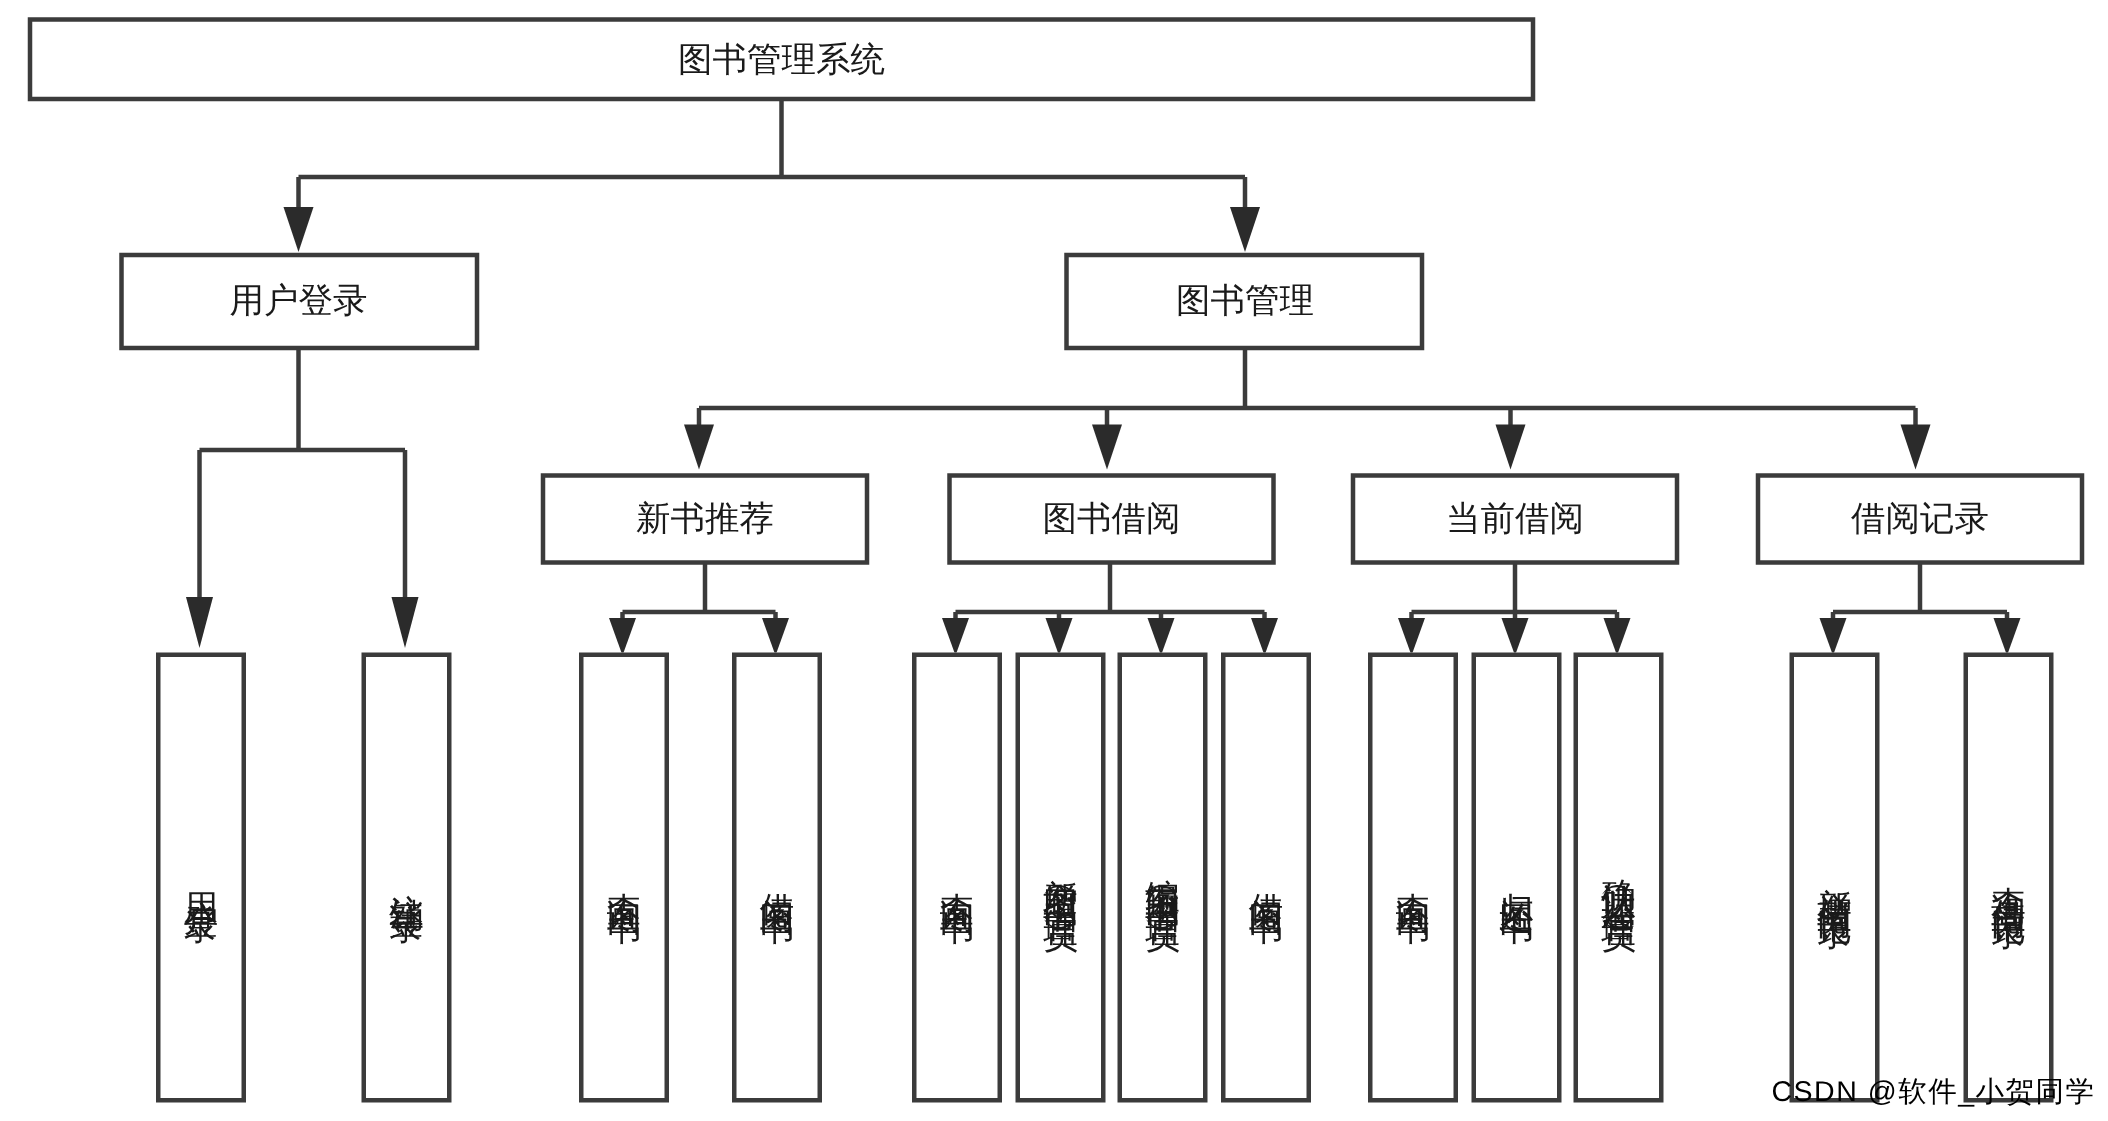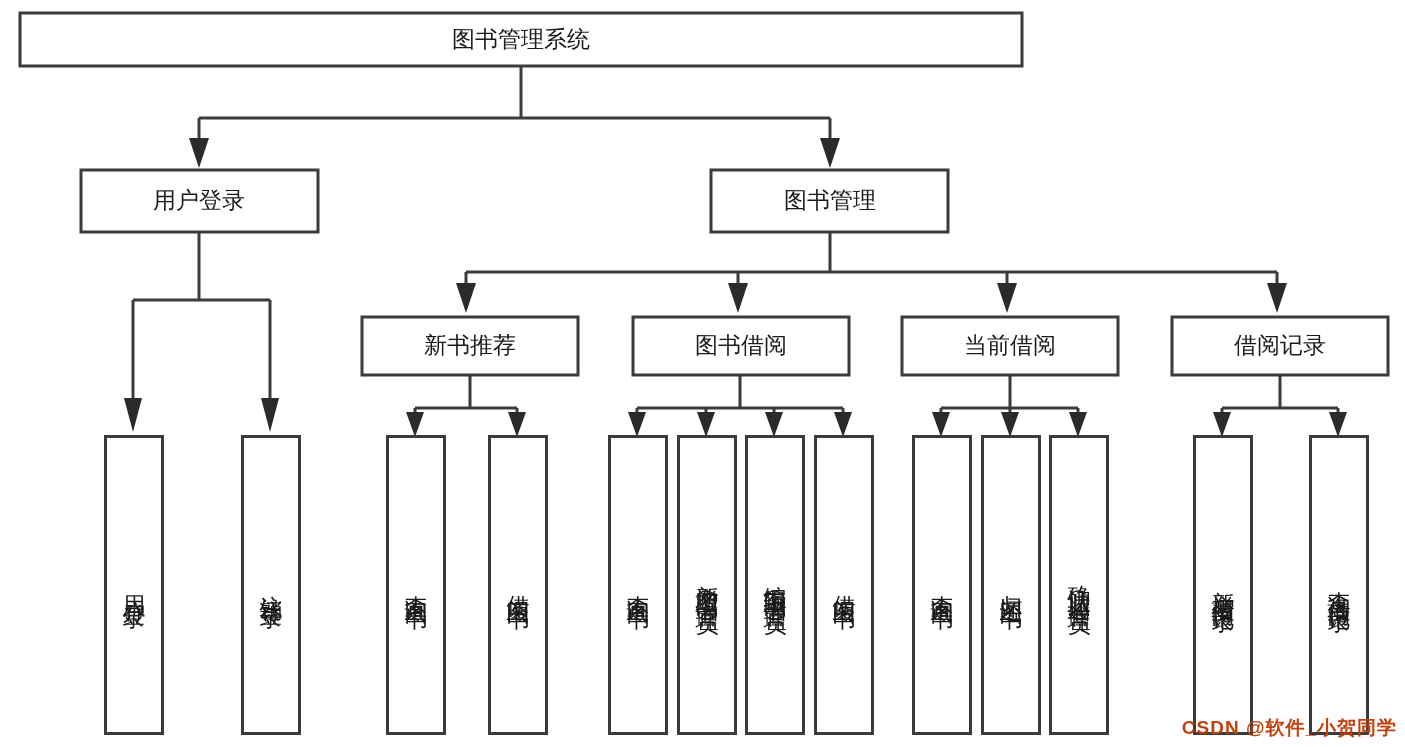--- a/index.html
+++ b/index.html
@@ -74,25 +74,24 @@
     display: flex;
     align-items: center;
     justify-content: center;
   }
   .watermark {
     position: absolute;
     right: 8px;
     bottom: 6px;
     font-family: "Liberation Sans", "DejaVu Sans", sans-serif;
     font-size: 19px;
-    color: #c2410c;
+    color: #000000;
     letter-spacing: 1px;
     white-space: nowrap;
     pointer-events: none;
-    font-weight: bold;
   }
 </style>
 </head>
 <body>
 
 <div id="diagram-root">
 
   <svg id="flow-svg" viewBox="0 0 1405 747">
 
     <g>

